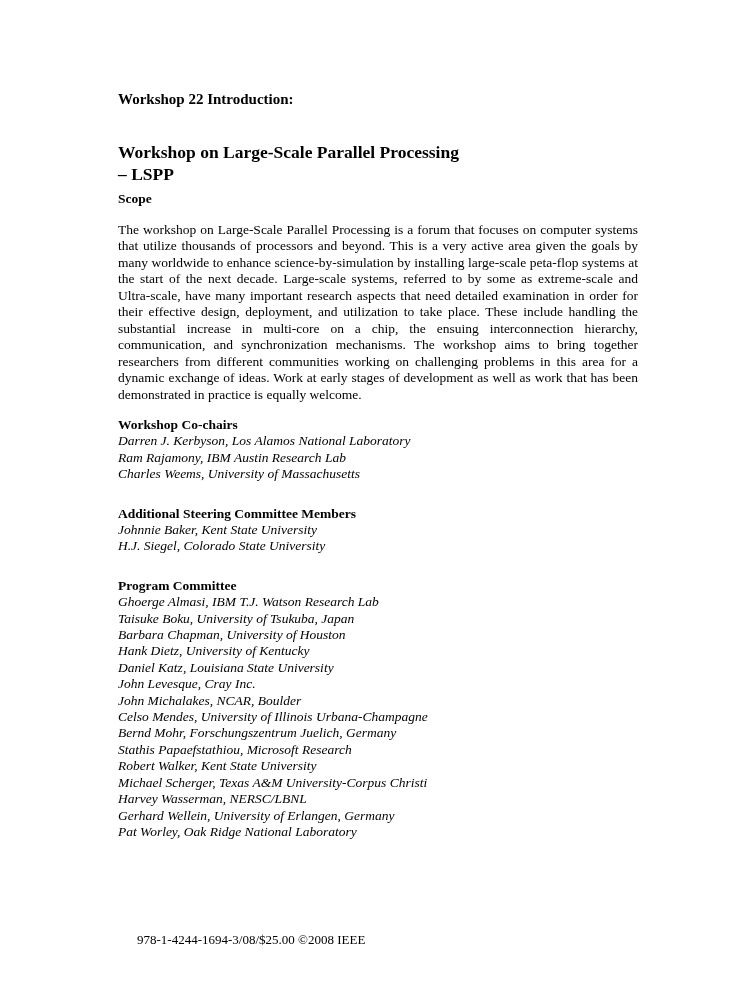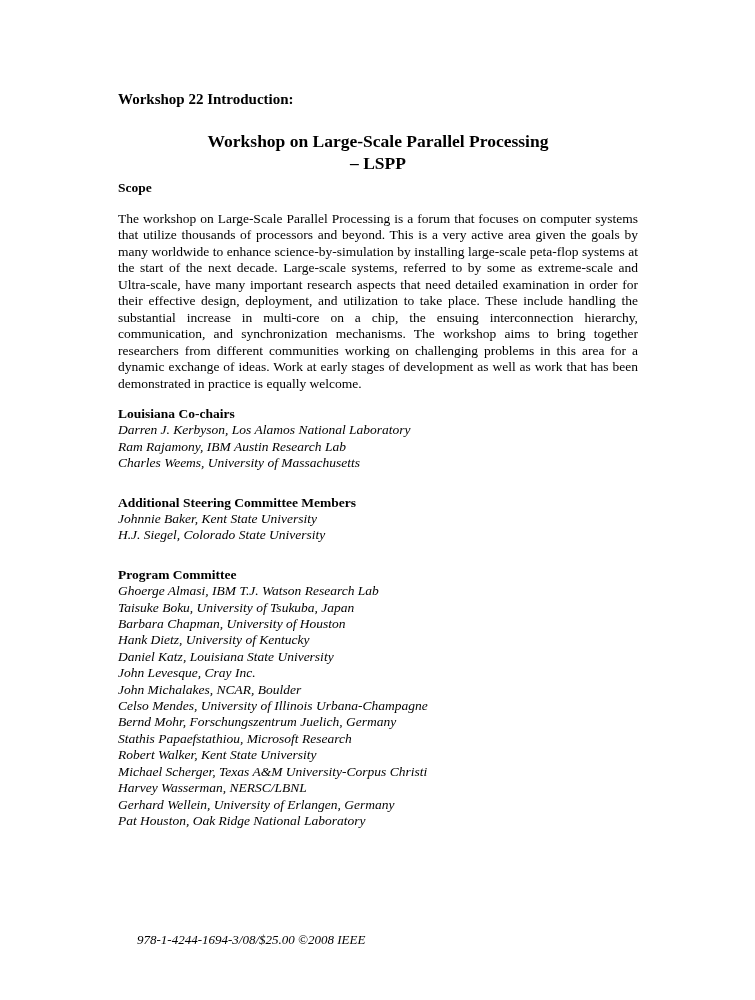--- a/index.html
+++ b/index.html
@@ -26,22 +26,21 @@
   }
   .intro-label {
     font-weight: bold;
     font-size: 15px;
     line-height: 16px;
   }
   .doc-title {
     font-weight: bold;
     font-size: 17.5px;
     line-height: 22px;
-    margin-top: 23px;
-    text-align: center;
+    margin-top: 34px;
   }
   .scope-heading {
     font-weight: bold;
     font-size: 13.5px;
     line-height: 16px;
     margin-top: 6px;
   }
   .scope-body {
     font-size: 13.5px;
     line-height: 16.45px;
@@ -59,21 +58,20 @@
     font-size: 13.5px;
     line-height: 16.4px;
     font-style: italic;
   }
   .footer {
     position: absolute;
     left: 137px;
     top: 932px;
     font-size: 13px;
     line-height: 16px;
-    font-style: italic;
   }
 </style>
 </head>
 <body>
 
 <div class="page">
   <div class="content">
 
     <div class="intro-label">Workshop 22 Introduction:</div>
 
@@ -81,21 +79,21 @@
       <div>Workshop on Large-Scale Parallel Processing</div>
       <div>– LSPP</div>
     </div>
 
     <div class="scope-heading">Scope</div>
 
     <div class="scope-body">The workshop on Large-Scale Parallel Processing is a forum that focuses on computer systems that utilize thousands of processors and beyond. This is a very active area given the goals by many worldwide to enhance science-by-simulation by installing large-scale peta-flop systems at the start of the next decade. Large-scale systems, referred to by some as extreme-scale and Ultra-scale, have many important research aspects that need detailed examination in order for their effective design, deployment, and utilization to take place. These include handling the substantial increase in multi-core on a chip, the ensuing interconnection hierarchy, communication, and synchronization mechanisms. The workshop aims to bring together researchers from different communities working on challenging problems in this area for a dynamic exchange of ideas. Work at early stages of development as well as work that has been demonstrated in practice is equally welcome.</div>
 
     <div>
         <section class="committee-section">
-          <div class="section-heading">Louisiana Co-chairs</div>
+          <div class="section-heading">Workshop Co-chairs</div>
           <div class="member-line">Darren J. Kerbyson, Los Alamos National Laboratory</div>
           <div class="member-line">Ram Rajamony, IBM Austin Research Lab</div>
           <div class="member-line">Charles Weems, University of Massachusetts</div>
         </section>
         <section class="committee-section">
           <div class="section-heading">Additional Steering Committee Members</div>
           <div class="member-line">Johnnie Baker, Kent State University</div>
           <div class="member-line">H.J. Siegel, Colorado State University</div>
         </section>
         <section class="committee-section">
@@ -107,20 +105,20 @@
           <div class="member-line">Daniel Katz, Louisiana State University</div>
           <div class="member-line">John Levesque, Cray Inc.</div>
           <div class="member-line">John Michalakes, NCAR, Boulder</div>
           <div class="member-line">Celso Mendes, University of Illinois Urbana-Champagne</div>
           <div class="member-line">Bernd Mohr, Forschungszentrum Juelich, Germany</div>
           <div class="member-line">Stathis Papaefstathiou, Microsoft Research</div>
           <div class="member-line">Robert Walker, Kent State University</div>
           <div class="member-line">Michael Scherger, Texas A&amp;M University-Corpus Christi</div>
           <div class="member-line">Harvey Wasserman, NERSC/LBNL</div>
           <div class="member-line">Gerhard Wellein, University of Erlangen, Germany</div>
-          <div class="member-line">Pat Houston, Oak Ridge National Laboratory</div>
+          <div class="member-line">Pat Worley, Oak Ridge National Laboratory</div>
         </section>
       </div>
 
   </div>
 
   <div class="footer">978-1-4244-1694-3/08/$25.00 ©2008 IEEE</div>
 </div>
 
 </body></html>

